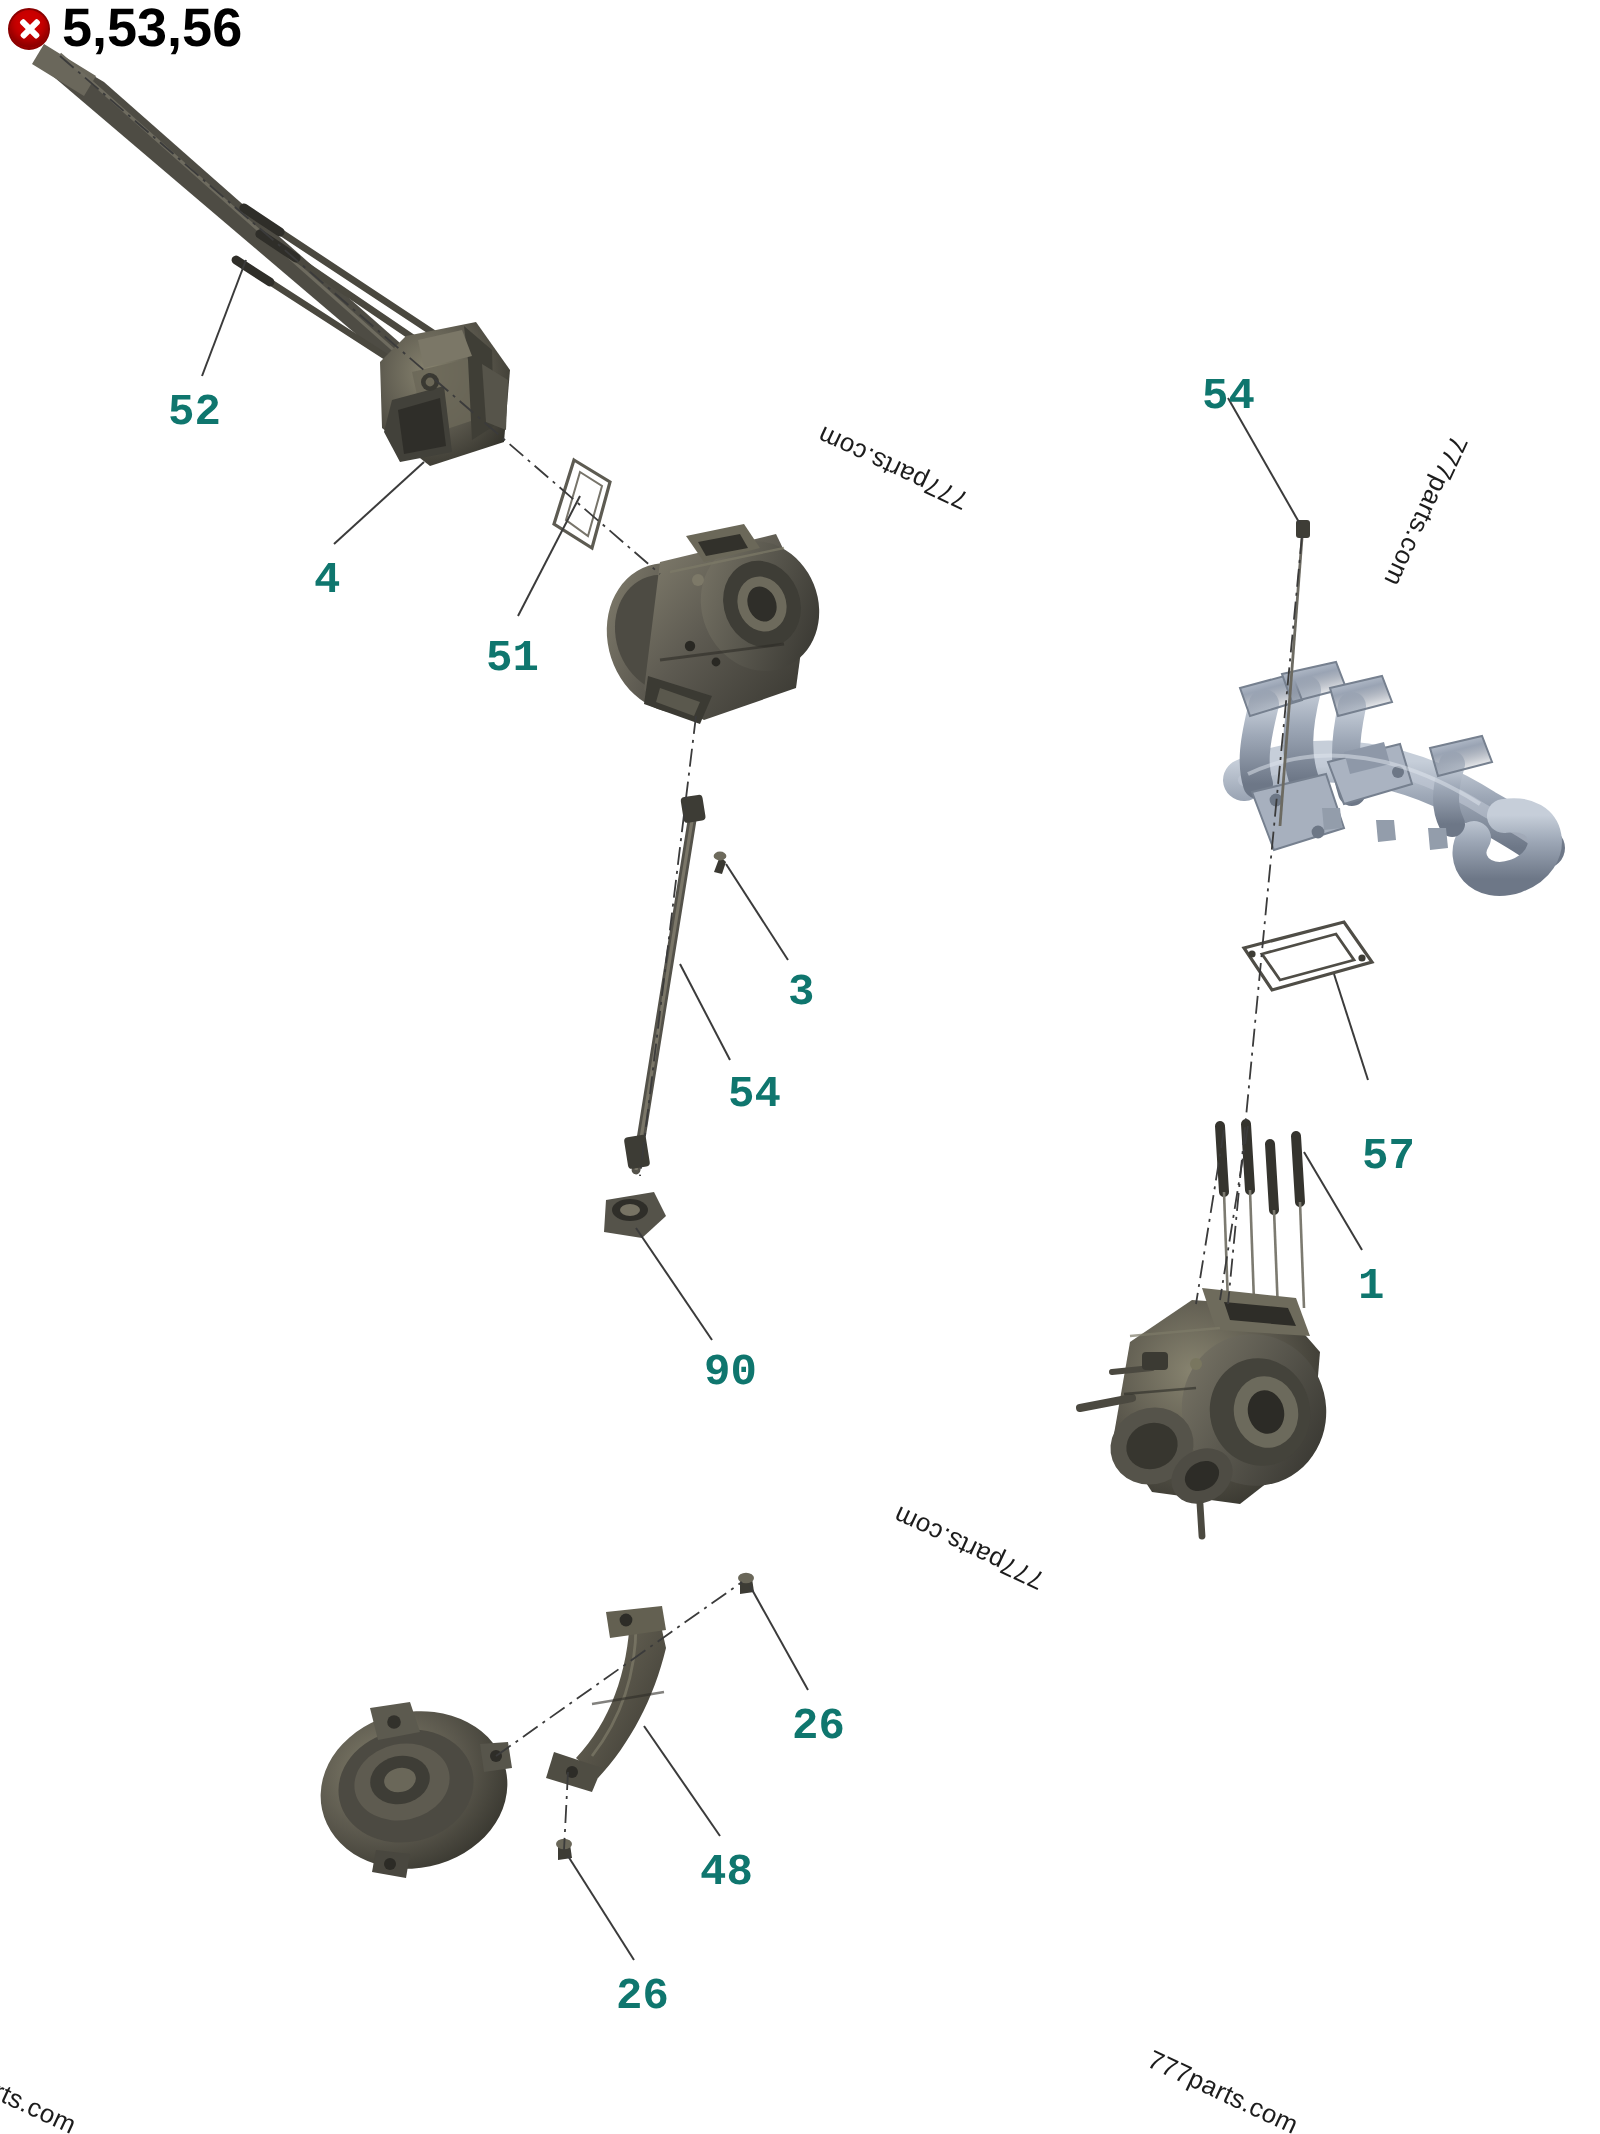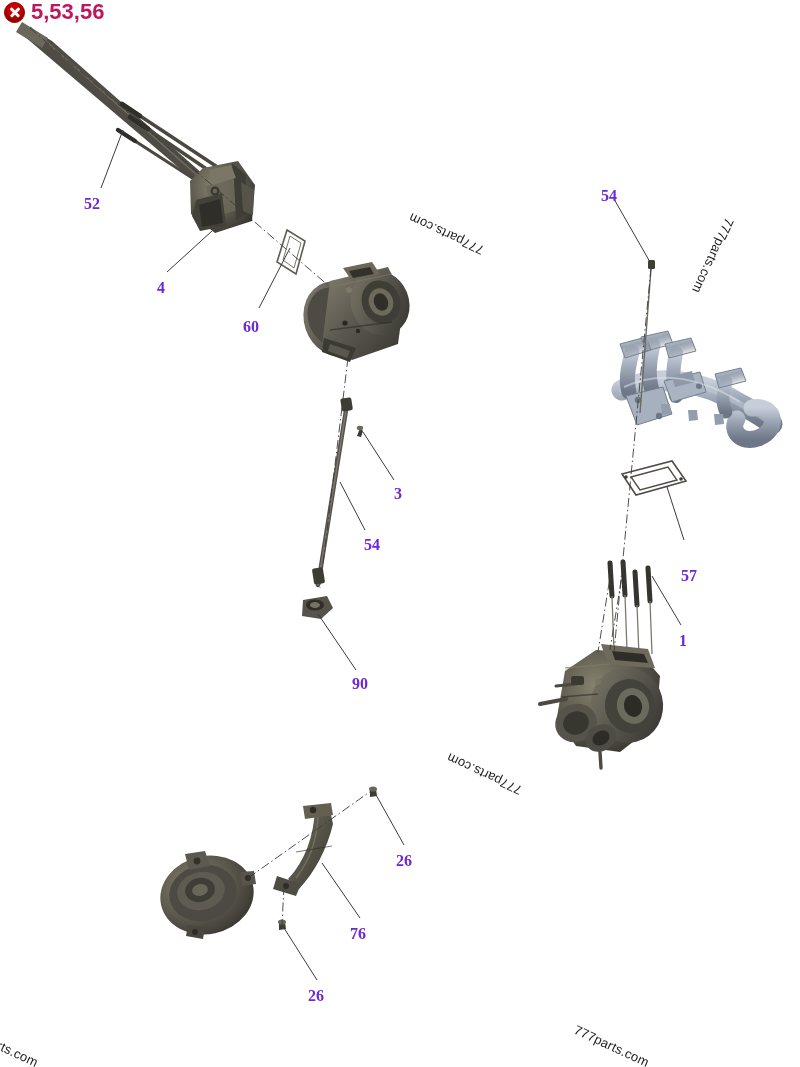--- a/index.html
+++ b/index.html
@@ -12,24 +12,24 @@
     position: relative;
     width: 800px;
     height: 1067px;
     background: #ffffff;
     overflow: hidden;
     font-family: "Liberation Sans", sans-serif;
   }
   
   .callout {
     position: absolute;
-    font-family: Liberation Serif, serif;
+    font-family: Liberation Mono, monospace;
     font-weight: bold;
-    font-size: 16px;
-    color: #6d28d9;
+    font-size: 22px;
+    color: #0f766e;
     letter-spacing: 0px;
     white-space: nowrap;
     line-height: 1;
   }
   
   #broken-row {
     position: absolute;
     left: 4px;
     top: 1px;
     display: flex;
@@ -53,23 +53,23 @@
     top: 8.2px;
     width: 12px;
     height: 2.6px;
     background: #ffffff;
     border-radius: 1px;
   }
   .broken-badge::before { transform: rotate(45deg); }
   .broken-badge::after  { transform: rotate(-45deg); }
   .alt-text {
     font-family: "Liberation Sans", sans-serif;
-    font-size: 22px;
+    font-size: 27px;
     font-weight: bold;
-    color: #be185d;
+    color: #000000;
     line-height: 1;
     white-space: nowrap;
   }
 
   
   .wm {
     position: absolute;
     font-family: "Liberation Sans", sans-serif;
     font-size: 13px;
     color: #1c1c1c;
@@ -370,29 +370,29 @@
     </g>
   </svg>
 
   <div id="broken-row">
     <span class="broken-badge"></span>
     <span class="alt-text">5,53,56</span>
   </div>
 
   <div class="callout" style="left:84px;  top:196px;">52</div>
   <div class="callout" style="left:157px; top:280px;">4</div>
-  <div class="callout" style="left:243px; top:319px;">60</div>
+  <div class="callout" style="left:243px; top:319px;">51</div>
   <div class="callout" style="left:394px; top:486px;">3</div>
   <div class="callout" style="left:364px; top:537px;">54</div>
   <div class="callout" style="left:352px; top:676px;">90</div>
   <div class="callout" style="left:601px; top:188px;">54</div>
   <div class="callout" style="left:681px; top:568px;">57</div>
   <div class="callout" style="left:679px; top:633px;">1</div>
   <div class="callout" style="left:396px; top:853px;">26</div>
-  <div class="callout" style="left:350px; top:926px;">76</div>
+  <div class="callout" style="left:350px; top:926px;">48</div>
   <div class="callout" style="left:308px; top:988px;">26</div>
 
   <div class="wm" style="left:480px; top:258px; transform:rotate(205deg);">777parts.com</div>
   <div class="wm" style="left:737px; top:222px; transform:rotate(115deg);">777parts.com</div>
   <div class="wm" style="left:518px; top:798px; transform:rotate(205deg);">777parts.com</div>
   <div class="wm" style="left:578px; top:1022px; transform:rotate(25deg);">777parts.com</div>
   <div class="wm" style="left:-33px; top:1022px; transform:rotate(25deg);">777parts.com</div>
 
 </div>
 

